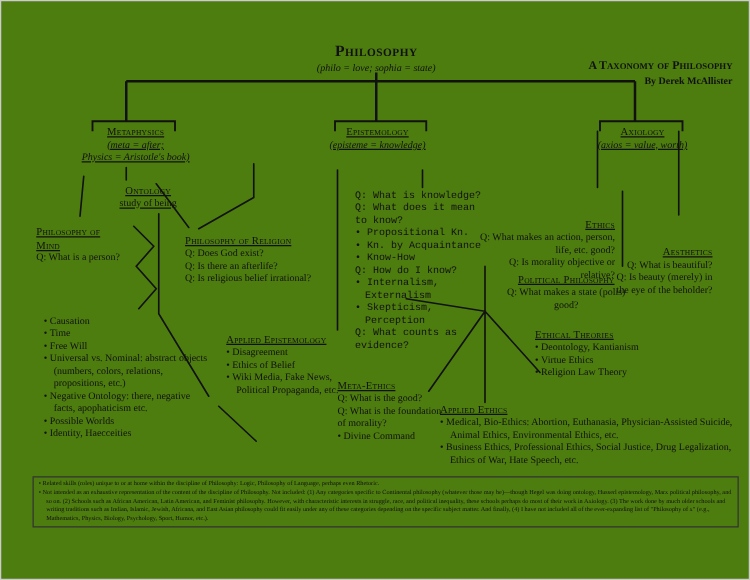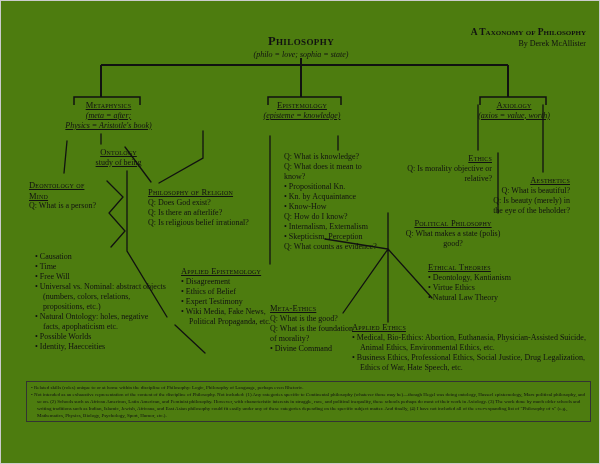--- a/index.html
+++ b/index.html
@@ -4,43 +4,43 @@
 <style>
   html,body{margin:0;padding:0;background:#e8e8e8;}
   #canvas{
     position:relative;width:600px;height:464px;background:#4d7c0f;
     font-family:"Liberation Serif", serif;color:#111;overflow:hidden;
     border:1px solid #cccccc;box-sizing:border-box;
   }
   #edges{position:absolute;left:0;top:0;z-index:0;}
   .sec{position:absolute;z-index:1;font-size:8px;line-height:1.25;}
   .center{text-align:center;}
-  .right{text-align:right;}
+  .right{text-align:right;margin-top:21px;}
   .heading{font-variant:small-caps;font-size:8.5px;text-decoration:underline;letter-spacing:.2px;}
   .sub .ln{font-style:italic;text-decoration:underline;}
   .sub.plain .ln{font-style:normal;}
   .ln{white-space:normal;}
   .bullets .ln, .ln-b{padding-left:8px;text-indent:-8px;}
   .bullets .ln::before, .ln-b::before{content:"•\00a0";}
   .ln-q{padding-left:0;}
   
   #title{left:220px;top:33px;width:160px;}
   #title .main{font-variant:small-caps;font-weight:700;font-size:12.5px;letter-spacing:.4px;}
   #title .tsub{font-style:italic;font-size:8px;}
   #credit{left:395px;top:26px;width:190px;}
   #credit .ctitle{font-variant:small-caps;font-weight:700;font-size:9.5px;}
-  #credit .cby{font-size:8px;}
+  #credit .cby{font-size:8px;font-weight:bold;}
   
   #metaphysics{left:40px;top:99px;width:135px;}
   #ontology{left:75px;top:146px;width:85px;}
   #phil-mind{left:28px;top:179px;width:72px;}
   #meta-topics{left:34px;top:251px;width:132px;}
   #phil-religion{left:147px;top:186px;width:116px;}
   #epistemology{left:240px;top:99px;width:122px;}
-  #epist-q{left:283px;top:151px;width:101px;}
+  #epist-q{left:283px;top:151px;width:101px;font-family:Liberation Mono, monospace;}
   #applied-epist{left:180px;top:265px;width:112px;font-family:Liberation Serif, serif;}
   #meta-ethics{left:269px;top:302px;width:88px;}
   #ethics{left:381px;top:152px;width:110px;}
   #political{left:394px;top:217px;width:116px;}
   #axiology{left:452px;top:99px;width:122px;}
   #aesthetics{left:491px;top:174px;width:78px;}
   #ethical-theories{left:427px;top:261px;width:152px;}
   #applied-ethics{left:351px;top:321px;width:244px;}
   #footnote{left:25px;top:380px;width:565px;border:1px solid #333;box-sizing:border-box;
     padding:2px 4px;font-size:5px;line-height:1.4;}
@@ -91,33 +91,33 @@
   </div>
 
   <div class="sec center" id="ontology">
     <div class="heading">Ontology</div>
     <div class="sub plain">
         <div class="ln">study of being</div>
       </div>
   </div>
 
   <div class="sec" id="phil-mind">
-    <div class="heading">Deontology of Mind</div>
+    <div class="heading">Philosophy of Mind</div>
     <div>
         <div class="ln">Q: What is a person?</div>
       </div>
   </div>
 
   <div class="sec bullets" id="meta-topics">
     <div>
         <div class="ln">Causation</div>
         <div class="ln">Time</div>
         <div class="ln">Free Will</div>
         <div class="ln">Universal vs. Nominal: abstract objects (numbers, colors, relations, propositions, etc.)</div>
-        <div class="ln">Natural Ontology: holes, negative facts, apophaticism etc.</div>
+        <div class="ln">Negative Ontology: there, negative facts, apophaticism etc.</div>
         <div class="ln">Possible Worlds</div>
         <div class="ln">Identity, Haecceities</div>
       </div>
   </div>
 
   <div class="sec" id="phil-religion">
     <div class="heading">Philosophy of Religion</div>
     <div>
         <div class="ln">Q: Does God exist?</div>
         <div class="ln">Q: Is there an afterlife?</div>
@@ -144,37 +144,37 @@
         <div class="ln ln-b">Skepticism, Perception</div>
         <div class="ln ln-q">Q: What counts as evidence?</div>
       </div>
   </div>
 
   <div class="sec bullets" id="applied-epist">
     <div class="heading">Applied Epistemology</div>
     <div>
         <div class="ln">Disagreement</div>
         <div class="ln">Ethics of Belief</div>
-        <div class="ln">Expert Testimony</div>
         <div class="ln">Wiki Media, Fake News, Political Propaganda, etc.</div>
       </div>
   </div>
 
   <div class="sec" id="meta-ethics">
     <div class="heading">Meta-Ethics</div>
     <div>
         <div class="ln ln-q">Q: What is the good?</div>
         <div class="ln ln-q">Q: What is the foundation of morality?</div>
         <div class="ln ln-b">Divine Command</div>
       </div>
   </div>
 
   <div class="sec right" id="ethics">
     <div class="heading">Ethics</div>
     <div>
+        <div class="ln">Q: What makes an action, person, life, etc. good?</div>
         <div class="ln">Q: Is morality objective or relative?</div>
       </div>
   </div>
 
   <div class="sec center" id="political">
     <div class="heading">Political Philosophy</div>
     <div>
         <div class="ln">Q: What makes a state (polis) good?</div>
       </div>
   </div>
@@ -192,21 +192,21 @@
         <div class="ln">Q: What is beautiful?</div>
         <div class="ln">Q: Is beauty (merely) in the eye of the beholder?</div>
       </div>
   </div>
 
   <div class="sec bullets" id="ethical-theories">
     <div class="heading">Ethical Theories</div>
     <div>
         <div class="ln">Deontology, Kantianism</div>
         <div class="ln">Virtue Ethics</div>
-        <div class="ln">Natural Law Theory</div>
+        <div class="ln">Religion Law Theory</div>
       </div>
   </div>
 
   <div class="sec bullets" id="applied-ethics">
     <div class="heading">Applied Ethics</div>
     <div>
         <div class="ln">Medical, Bio-Ethics: Abortion, Euthanasia, Physician-Assisted Suicide, Animal Ethics, Environmental Ethics, etc.</div>
         <div class="ln">Business Ethics, Professional Ethics, Social Justice, Drug Legalization, Ethics of War, Hate Speech, etc.</div>
       </div>
   </div>

